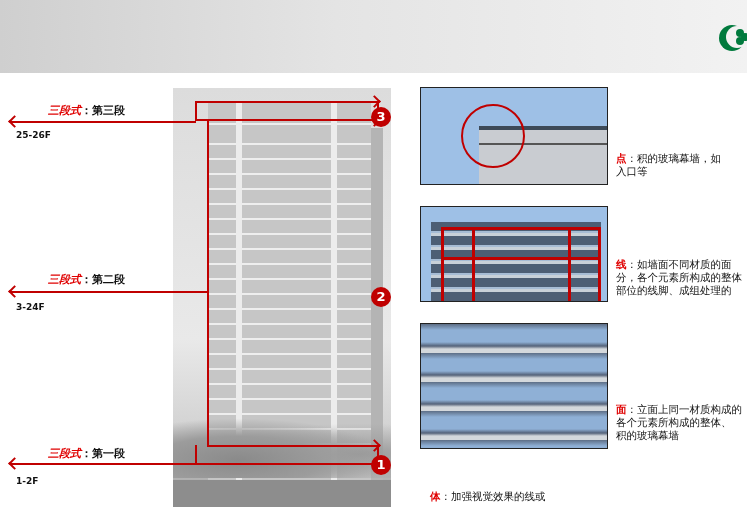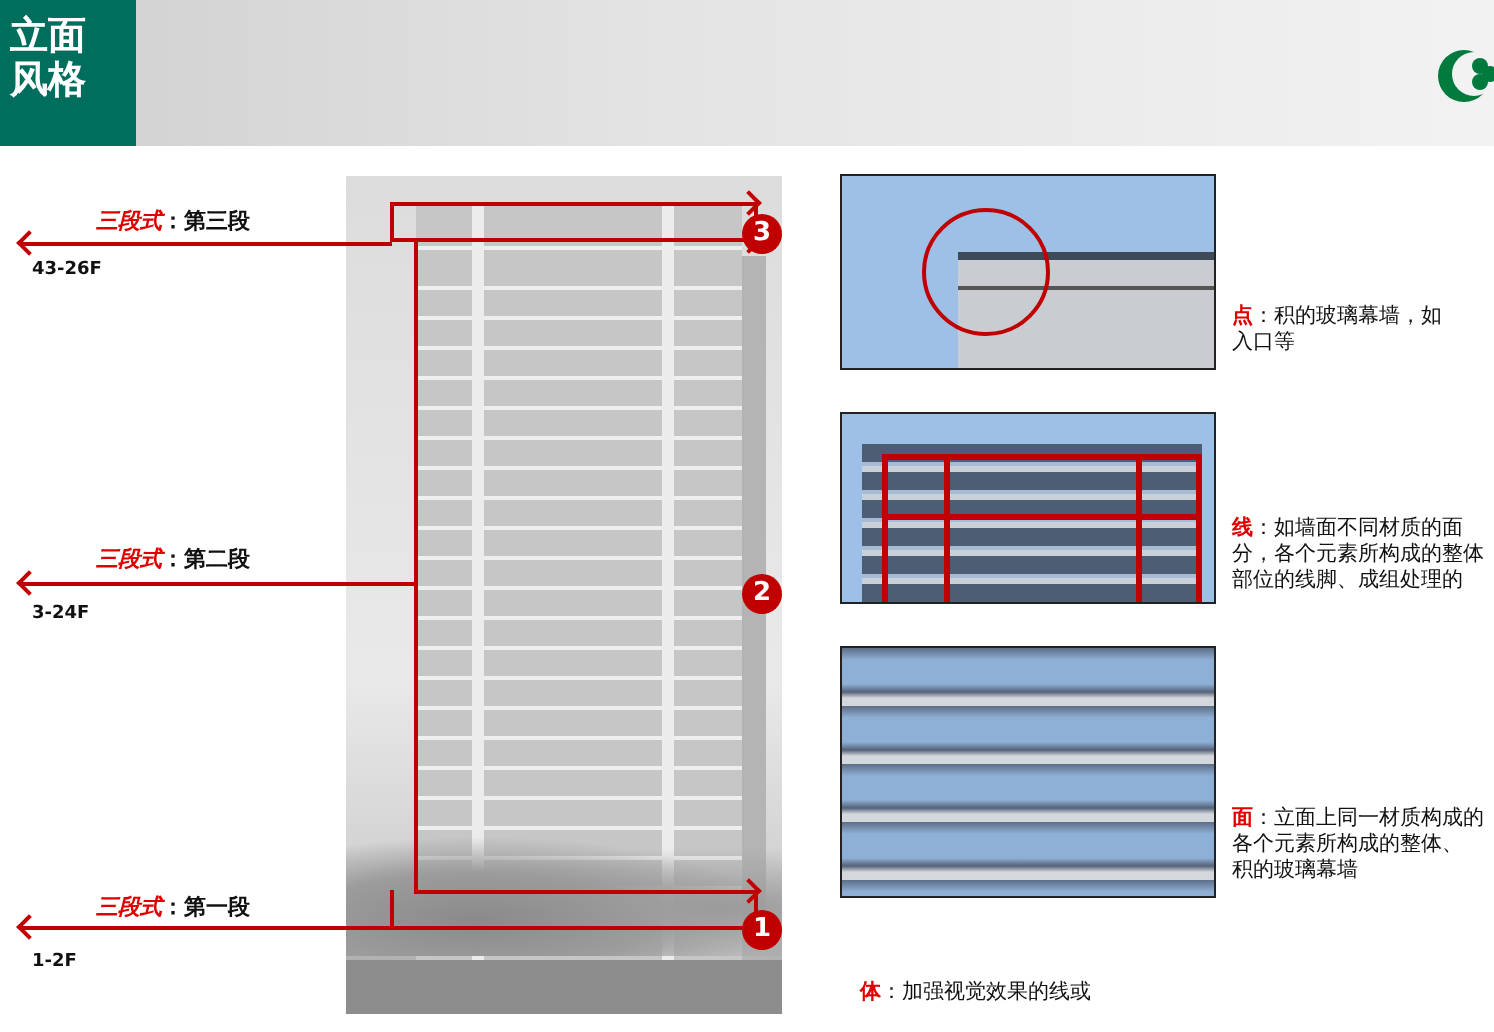--- a/index.html
+++ b/index.html
@@ -39,24 +39,20 @@
 
   .thumb { position:absolute; left:420px; width:188px; border:1px solid #222; overflow:hidden; }
   .sky { background:#9ec0e6; }
   .desc { position:absolute; left:616px; font-size:10.5px; line-height:13px; color:#111; white-space:nowrap; }
   .desc .red { color:#e00000; font-weight:bold; }
 </style>
 </head>
 <body>
 
 <div class="header">
-  <div class="section-badge">
-    <span>立面</span>
-    <span>风格</span>
-  </div>
   <svg class="logo" viewBox="0 0 36 36">
     <circle cx="14" cy="18" r="13" fill="#007a3d"></circle>
     <circle cx="19" cy="17" r="11" fill="#f2f2f2"></circle>
     <circle cx="22" cy="13" r="4" fill="#007a3d"></circle>
     <circle cx="27" cy="17" r="4" fill="#007a3d"></circle>
     <circle cx="22" cy="21" r="4" fill="#007a3d"></circle>
   </svg>
 </div>
 
 <div class="photo">
@@ -107,21 +103,21 @@
 <div class="hline" style="left:10px;top:463px;width:186px"></div>
 <div class="chev-l" style="left:10px;top:459px"></div>
 
 <div class="num-badge" style="left:371px;top:107px">3</div>
 <div class="num-badge" style="left:371px;top:287px">2</div>
 <div class="num-badge" style="left:371px;top:455px">1</div>
 
 <div class="seg-label" style="left:48px;top:103px">
   <span class="red">三段式</span><span>：</span><span>第三段</span>
 </div>
-<div class="floor-label" style="left:16px;top:130px">43-26F</div>
+<div class="floor-label" style="left:16px;top:130px">25-26F</div>
 
 <div class="seg-label" style="left:48px;top:272px">
   <span class="red">三段式</span><span>：</span><span>第二段</span>
 </div>
 <div class="floor-label" style="left:16px;top:302px">3-24F</div>
 
 <div class="seg-label" style="left:48px;top:446px">
   <span class="red">三段式</span><span>：</span><span>第一段</span>
 </div>
 <div class="floor-label" style="left:16px;top:476px">1-2F</div>

